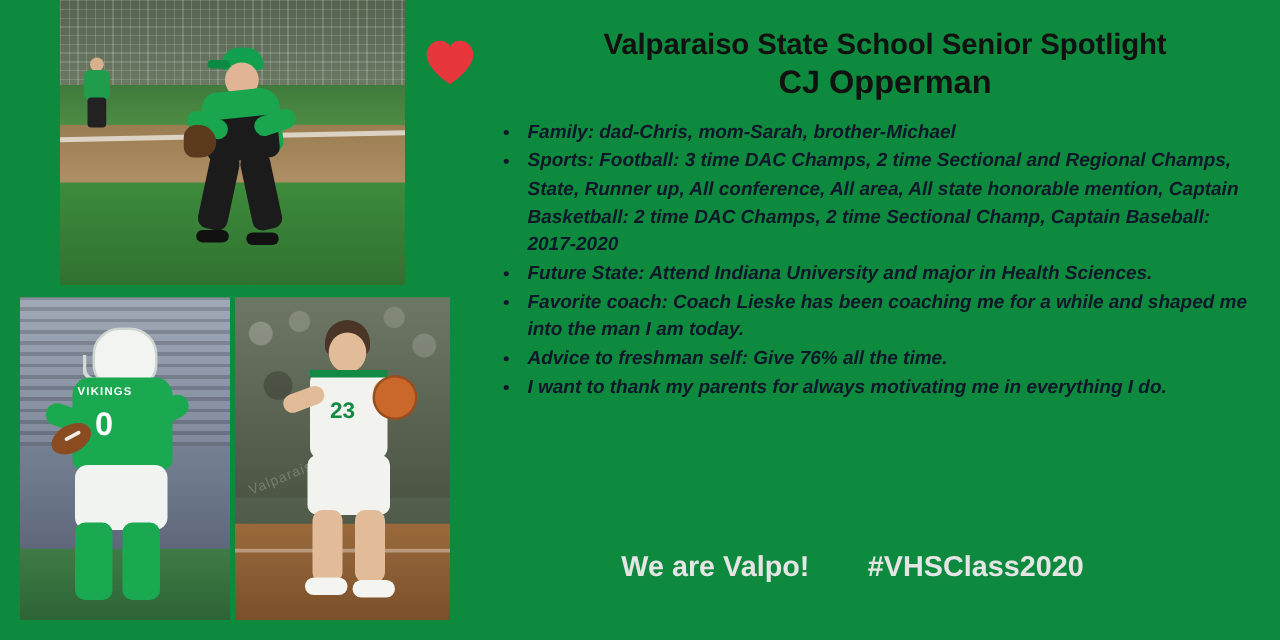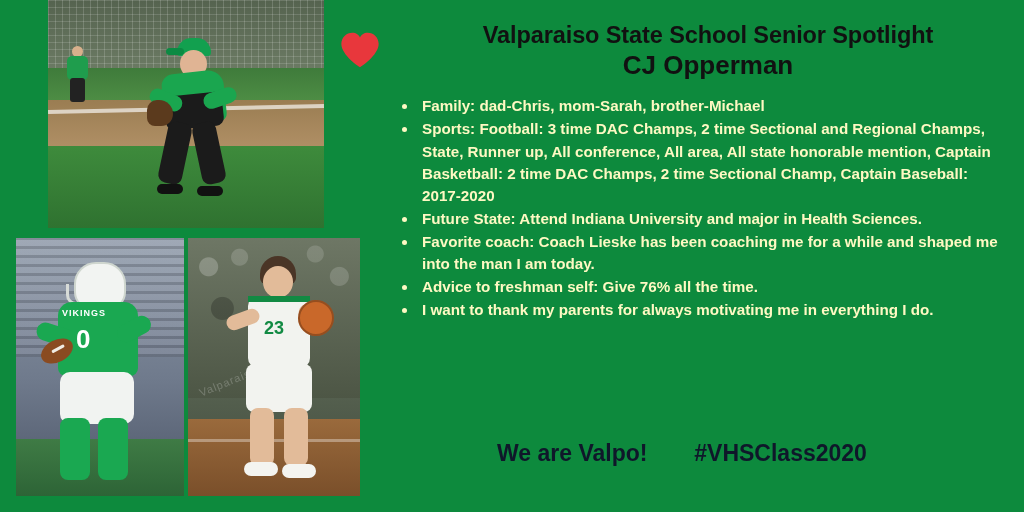--- a/index.html
+++ b/index.html
@@ -205,34 +205,35 @@
   }
   ul.bullets {
     margin: 14px 0 0 0;
     padding-left: 46px;
     list-style: disc;
   }
   ul.bullets li {
     font-size: 15.2px;
     font-weight: bold;
     line-height: 1.45;
-    color: #fef9c3;
+    color: #0f172a;
     margin-bottom: 1px;
     padding-left: 4px;
     padding-right: 26px;
+    font-style: italic;
   }
   .footer {
     position: absolute;
     left: 0;
     top: 440px;
     width: 620px;
     text-align: center;
     font-size: 23px;
     font-weight: bold;
-    color: #0f172a;
+    color: #e5e5e5;
   }
   .footer .gap {
     display: inline-block;
     width: 34px;
   }
 </style>
 </head>
 <body>
 
 <div class="poster">

